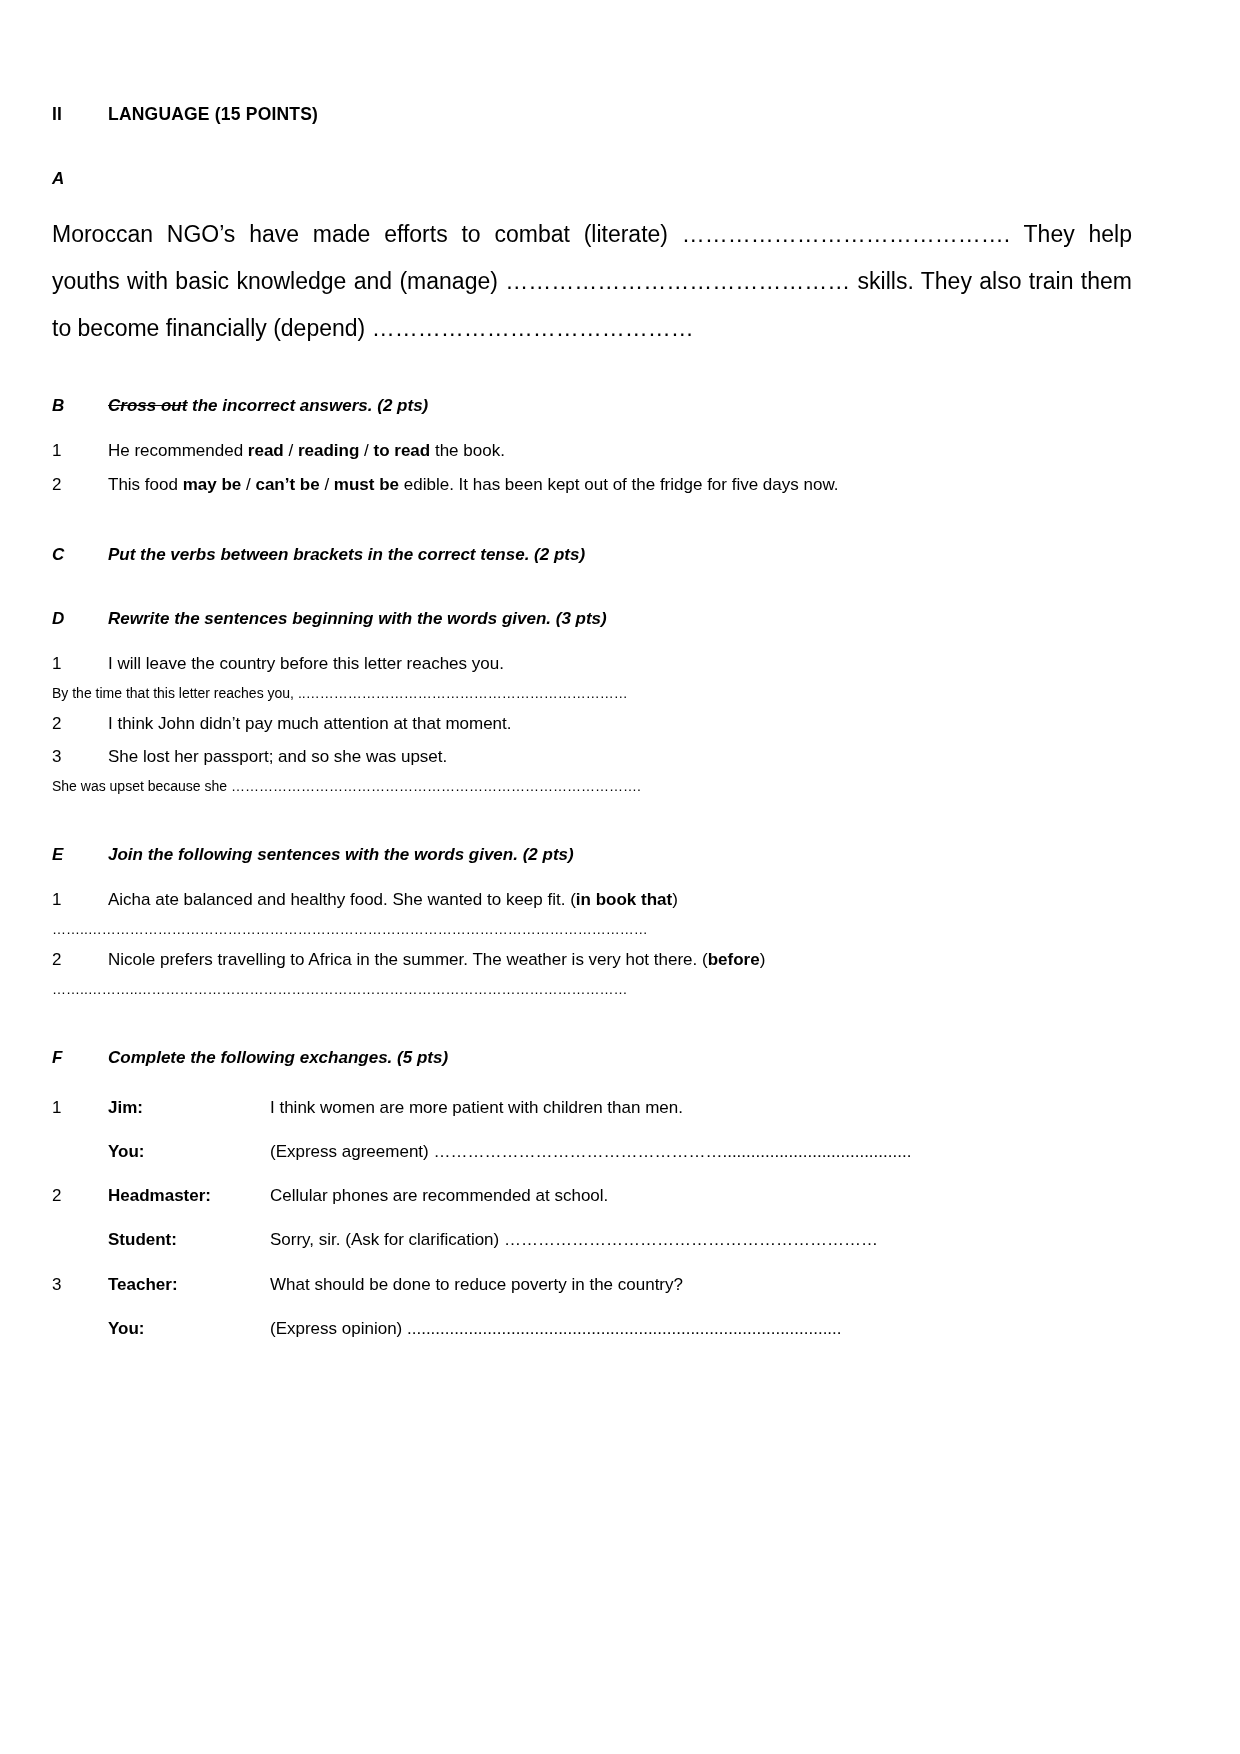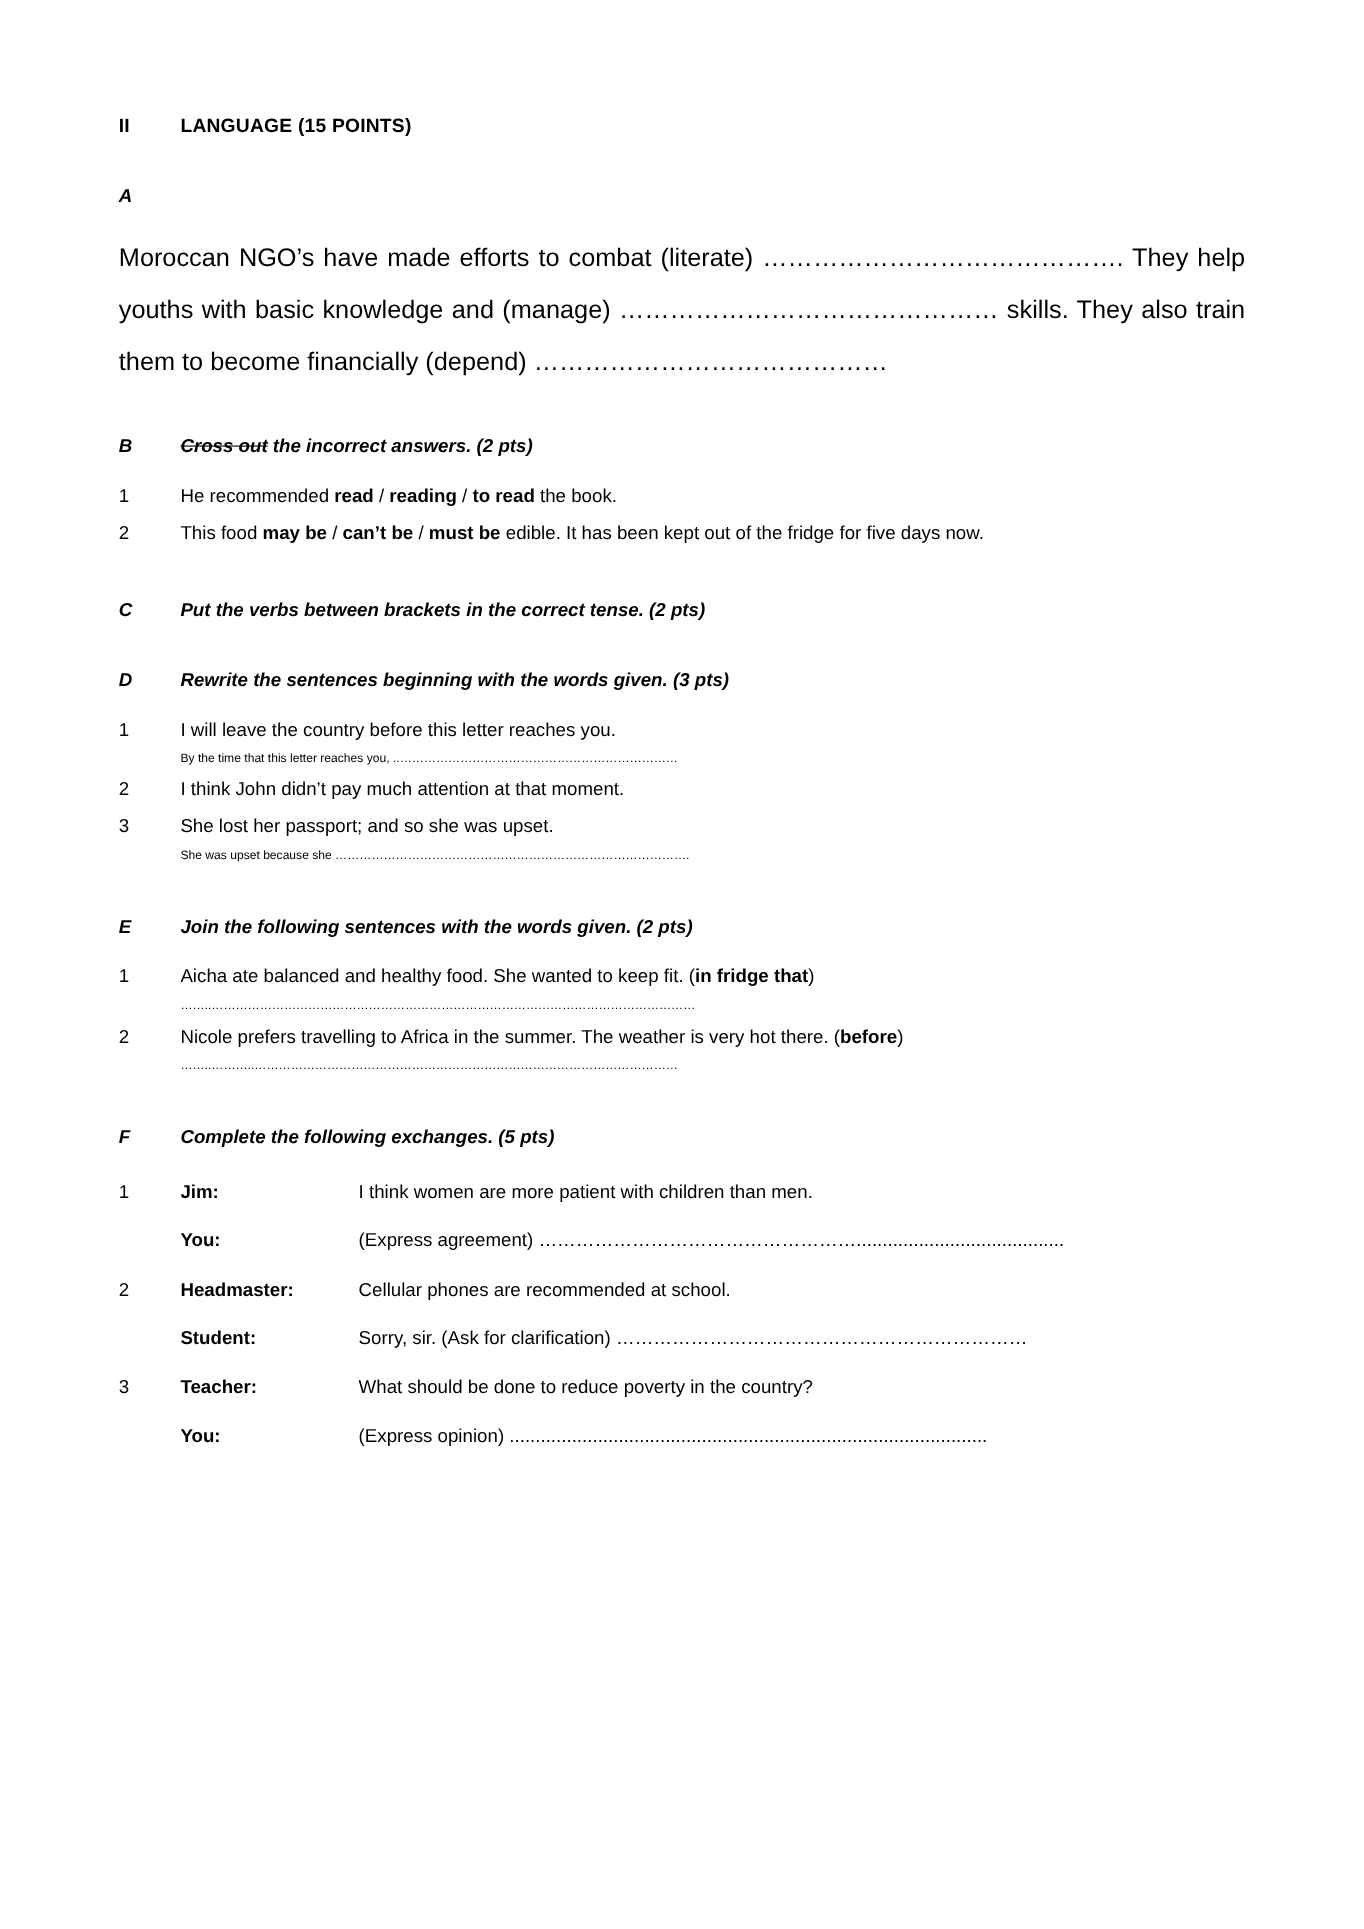--- a/index.html
+++ b/index.html
@@ -12,21 +12,21 @@
     height: 1754px;
     font-family: "Liberation Sans", sans-serif;
     color: #000000;
     -webkit-font-smoothing: antialiased;
   }
   .page {
     position: relative;
     width: 1240px;
     height: 1754px;
     box-sizing: border-box;
-    padding: 96px 108px 60px 108px;
+    padding: 96px 108px 60px 52px;
   }
   .section-title {
     font-size: 17.5px;
     font-weight: bold;
     letter-spacing: 0.2px;
     margin: 8px 0 0 0;
     display: flex;
   }
   .section-title .letter {
     width: 56px;
@@ -67,22 +67,21 @@
     line-height: 1.95;
   }
   .numrow .num {
     width: 56px;
     flex: 0 0 56px;
   }
   .numrow .content {
     flex: 1 1 auto;
   }
   .sub {
-    margin-left: 56px;
-    font-size: 11px;
+    font-size: 14px;
     line-height: 1.95;
   }
   .dots {
     letter-spacing: 0px;
   }
   b, .b { font-weight: bold; }
 
   .exchanges {
     margin-top: 24px;
   }
@@ -161,21 +160,21 @@
     <div class="sub dots">She was upset because she …………………………………………………………………………….</div>
   </div>
 
   <div class="task">
     <span class="letter">E</span>
     <span class="heading">Join the following sentences with the words given. (2 pts)</span>
   </div>
   <div class="numlist">
     <div class="numrow">
       <span class="num">1</span>
-      <span class="content"><span>Aicha ate balanced and healthy food. She wanted to keep fit. (</span><b>in fridge that</b><span>)</span></span>
+      <span class="content"><span>Aicha ate balanced and healthy food. She wanted to keep fit. (</span><b>in book that</b><span>)</span></span>
     </div>
     <div class="sub dots">……..…………………………………………………………………………………………………………</div>
     <div class="numrow">
       <span class="num">2</span>
       <span class="content"><span>Nicole prefers travelling to Africa in the summer. The weather is very hot there. (</span><b>before</b><span>)</span></span>
     </div>
     <div class="sub dots">……..………..……………………………………………………………………………………………</div>
   </div>
 
   <div class="task">

